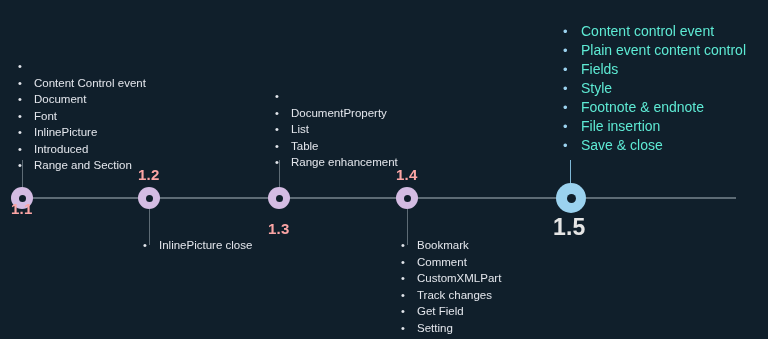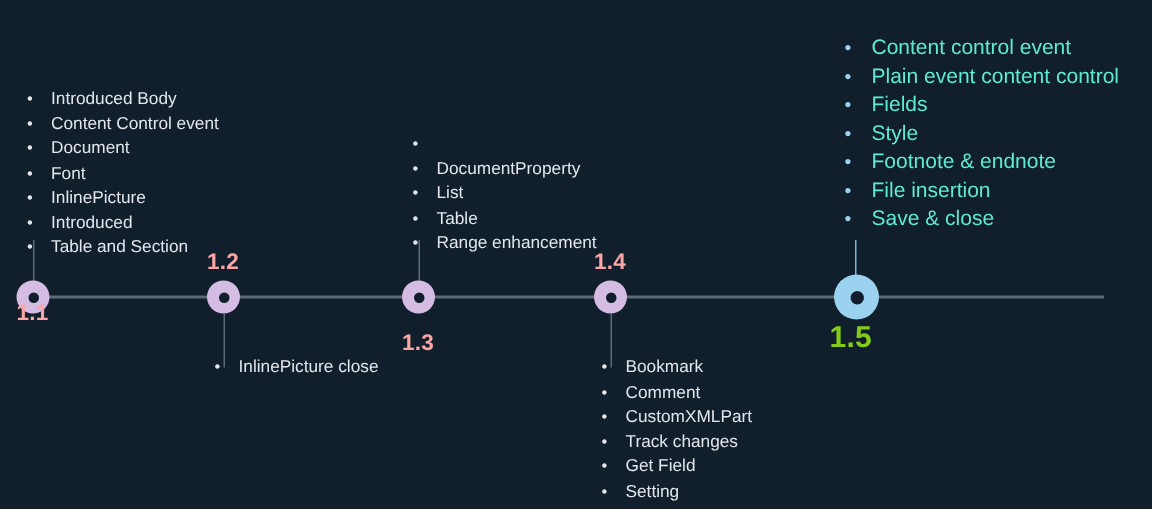--- a/index.html
+++ b/index.html
@@ -77,22 +77,22 @@
     position: absolute;
     font-weight: bold;
     letter-spacing: .2px;
     white-space: nowrap;
   }
   .ver-sm {
     font-size: 15px;
     color: #fca5a5;
   }
   .ver-lg {
-    font-size: 20px;
-    color: #84cc16;
+    font-size: 23px;
+    color: #e5e5e5;
   }
 
   
   .blist {
     position: absolute;
     margin: 0;
     padding: 0;
     list-style: none;
     white-space: nowrap;
   }
@@ -137,21 +137,20 @@
 </head>
 <body>
 
 <div id="roadmap">
 
   <div class="axis"></div>
 
   <ul class="blist pale" style="left:18px; top:58px;">
     <li>
         <span class="dot">•</span>
-        <span class="txt">Introduced Body</span>
       </li>
     <li>
         <span class="dot">•</span>
         <span class="txt">Content Control event</span>
       </li>
     <li>
         <span class="dot">•</span>
         <span class="txt">Document</span>
       </li>
     <li>
@@ -161,21 +160,21 @@
     <li>
         <span class="dot">•</span>
         <span class="txt">InlinePicture</span>
       </li>
     <li>
         <span class="dot">•</span>
         <span class="txt">Introduced</span>
       </li>
     <li>
         <span class="dot">•</span>
-        <span class="txt">Table and Section</span>
+        <span class="txt">Range and Section</span>
       </li>
   </ul>
   <div class="connector" style="left:22px; top:160px; height:38px;"></div>
   <div class="node node-sm" style="left:11px; top:187px;">
       <span class="pip"></span>
     </div>
   <div class="ver ver-sm" style="left:11px; top:200px;">1.1</div>
 
   <div class="ver ver-sm" style="left:138px; top:166px;">1.2</div>
   <div class="node node-sm" style="left:138px; top:187px;">

